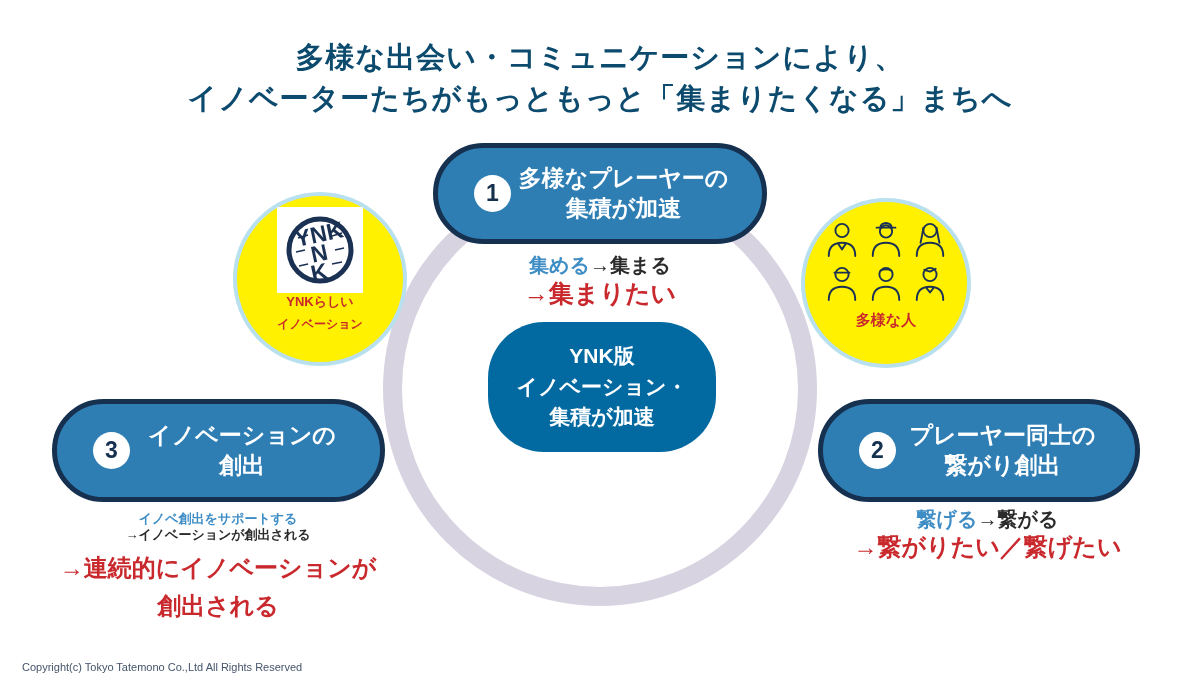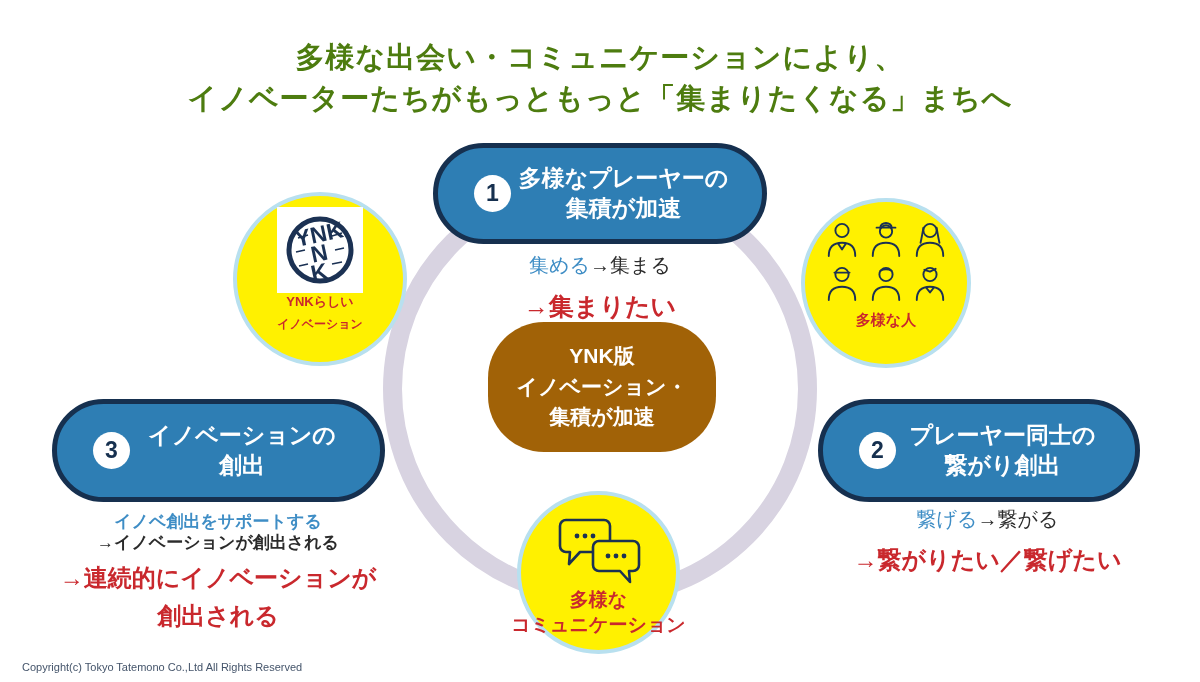--- a/index.html
+++ b/index.html
@@ -4,21 +4,21 @@
 <style>
   html,body{margin:0;padding:0;}
   body{
     width:1200px;height:682px;position:relative;background:#ffffff;
     font-family:"Liberation Sans","DejaVu Sans",sans-serif;overflow:hidden;
   }
   .stage{position:absolute;inset:0;}
 
   
   .title{position:absolute;left:0;width:1200px;text-align:center;
-         color:#4d7c0f;font-weight:bold;font-size:29px;letter-spacing:1px;}
+         color:#0c4a6e;font-weight:bold;font-size:29px;letter-spacing:1px;}
   .title-l1{top:38px;}
   .title-l2{top:79px;}
 
   
   .ring{position:absolute;left:383px;top:172px;width:434px;height:434px;
         border:19px solid #d8d3e1;border-radius:50%;box-sizing:border-box;z-index:1;}
 
   
   .pill{position:absolute;display:flex;align-items:center;background:#2e7eb4;
         border:5px solid #16304f;border-radius:54px;box-sizing:border-box;z-index:3;}
@@ -26,21 +26,21 @@
   .pill-2{left:818px;top:399px;width:322px;height:103px;}
   .pill-3{left:52px;top:399px;width:333px;height:103px;}
   .num{width:37px;height:37px;border-radius:50%;background:#ffffff;color:#16304f;
        font-weight:bold;font-size:23px;display:flex;align-items:center;justify-content:center;
        margin-left:36px;flex:0 0 auto;}
   .pill-label{flex:1;text-align:center;color:#ffffff;font-weight:bold;font-size:23px;
               line-height:1.28;padding-right:26px;}
 
   
   .center-box{position:absolute;left:488px;top:322px;width:228px;height:130px;
-              background:#a16207;border-radius:56px;color:#ffffff;font-weight:bold;
+              background:#0369a1;border-radius:56px;color:#ffffff;font-weight:bold;
               font-size:21px;line-height:1.45;display:flex;align-items:center;
               justify-content:center;text-align:center;z-index:3;}
 
   
   .bubble{position:absolute;border-radius:50%;background:#fff100;
           border:4px solid #b8e0ef;box-sizing:border-box;z-index:2;}
   .bubble-ynk{left:233px;top:192px;width:174px;height:174px;}
   .bubble-people{left:801px;top:198px;width:170px;height:170px;}
   .bubble-comm{left:517px;top:491px;width:163px;height:163px;}
 
@@ -64,23 +64,23 @@
   .comm-icon{position:absolute;left:50%;top:20px;transform:translateX(-50%);}
 
   
   .ann{position:absolute;text-align:center;z-index:4;line-height:1.25;}
   .ann-1{left:440px;top:253px;width:320px;}
   .ann-2{left:820px;top:507px;width:335px;}
   .ann-3{left:18px;top:511px;width:400px;}
   .t-blue{color:#3e8dc5;}
   .t-dark{color:#2b2b2b;}
   .t-red{color:#c9282d;}
-  .ann-sm{font-size:20px;font-weight:normal;}
-  .ann-xs{font-size:17px;font-weight:bold;}
-  .ann-red{font-size:25px;font-weight:bold;margin-top:13px;}
+  .ann-sm{font-size:20px;font-weight:bold;}
+  .ann-xs{font-size:13px;font-weight:bold;}
+  .ann-red{font-size:25px;font-weight:bold;margin-top:0;}
   .ann-red3{font-size:24px;font-weight:bold;line-height:1.18;margin-top:10px;}
 
   .copyright{position:absolute;left:22px;top:661px;font-size:11px;color:#44546a;z-index:4;}
 </style>
 </head>
 <body>
 
 <div class="stage">
 
   <div class="title title-l1">多様な出会い・コミュニケーションにより、</div>
@@ -177,40 +177,20 @@
           <circle cx="18" cy="11" r="7"></circle>
             <path d="M12 6 l6 2 l6 -3"></path>
             <path d="M14 25 L18 30 L22 25"></path>
             <path d="M4 38 Q4 24 18 24 Q32 24 32 38"></path>
         </g>
       </svg>
     </div>
     <div class="bubble-label people-label">多様な人</div>
   </div>
 
-  <div class="bubble bubble-comm">
-    <svg class="comm-icon" width="88" height="74" viewBox="0 0 88 74">
-      <g stroke="#1b3153" stroke-width="2.6" stroke-linejoin="round">
-        <path d="M11 5 h38 a6 6 0 0 1 6 6 v20 a6 6 0 0 1 -6 6 h-24 l-11 12 l1 -12 h-4 a6 6 0 0 1 -6 -6 v-20 a6 6 0 0 1 6 -6 z" fill="#fff100"></path>
-        <g fill="#1b3153" stroke="none">
-            <circle cx="22" cy="21" r="2.4"></circle>
-            <circle cx="30" cy="21" r="2.4"></circle>
-            <circle cx="38" cy="21" r="2.4"></circle>
-          </g>
-        <path d="M44 26 h34 a6 6 0 0 1 6 6 v18 a6 6 0 0 1 -6 6 h-4 l1 11 l-10 -11 h-21 a6 6 0 0 1 -6 -6 v-18 a6 6 0 0 1 6 -6 z" fill="#fff100"></path>
-        <g fill="#1b3153" stroke="none">
-            <circle cx="53" cy="41" r="2.4"></circle>
-            <circle cx="61" cy="41" r="2.4"></circle>
-            <circle cx="69" cy="41" r="2.4"></circle>
-          </g>
-      </g>
-    </svg>
-    <div class="bubble-label comm-label1">多様な</div>
-    <div class="bubble-label comm-label2">コミュニケーション</div>
-  </div>
 
   <div class="ann ann-1">
     <div class="ann-sm">
       <span class="t-blue">集める</span><span class="t-dark">→集まる</span>
     </div>
     <div class="ann-red t-red">→集まりたい</div>
   </div>
 
   <div class="ann ann-2">
     <div class="ann-sm">

